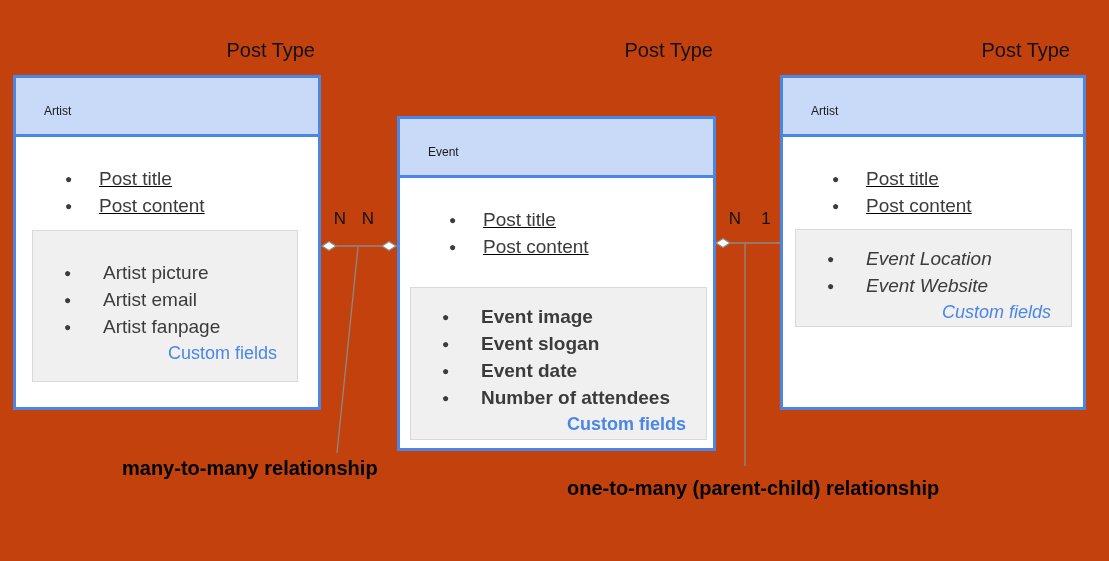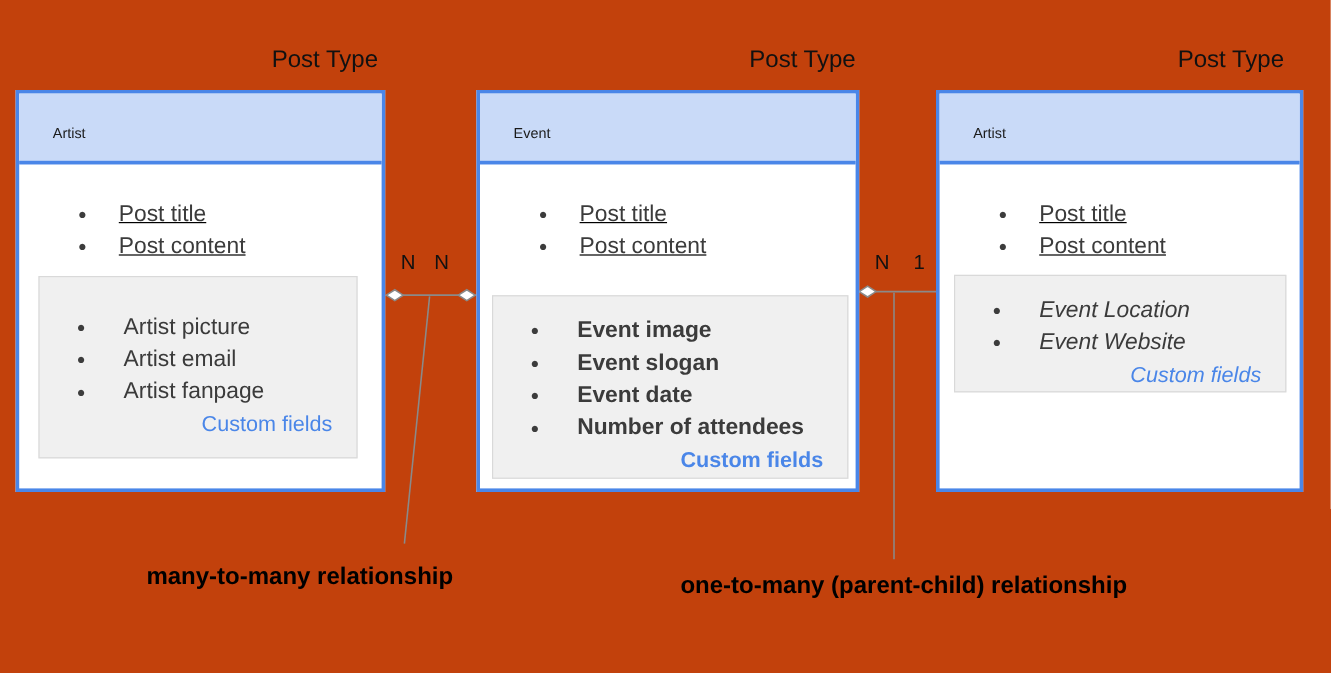--- a/index.html
+++ b/index.html
@@ -169,21 +169,21 @@
     <div class="custom-panel panel-artist" style="left:16px; top:152px; width:266px; height:152px;">
       <ul class="panel-list">
         <li>Artist picture</li>
         <li>Artist email</li>
         <li>Artist fanpage</li>
       </ul>
       <span class="custom-fields-link">Custom fields</span>
     </div>
   </div>
 
-  <div class="entity" style="left:397px; width:319px;">
+  <div class="entity" style="left:397px; width:319px;margin-top:41px;">
     <div class="entity-header">
       <span class="entity-title">Event</span>
     </div>
     <ul class="field-list">
       <li>Post title</li>
       <li>Post content</li>
     </ul>
     <div class="custom-panel panel-event" style="left:10px; top:168px; width:297px; height:153px;font-weight:bold;">
       <ul class="panel-list">
         <li>Event image</li>
@@ -210,16 +210,16 @@
       </ul>
       <span class="custom-fields-link">Custom fields</span>
     </div>
   </div>
 
   <span class="cardinality" style="left:329px;">N</span>
   <span class="cardinality" style="left:357px;">N</span>
   <span class="cardinality" style="left:724px;">N</span>
   <span class="cardinality" style="left:755px;">1</span>
 
-  <div class="relationship-label" style="left:122px; top:457px;margin-top:13px;">many-to-many relationship</div>
+  <div class="relationship-label" style="left:122px; top:457px;">many-to-many relationship</div>
   <div class="relationship-label" style="left:567px; top:477px;">one-to-many (parent-child) relationship</div>
 
 </div>
 
 </body></html>

